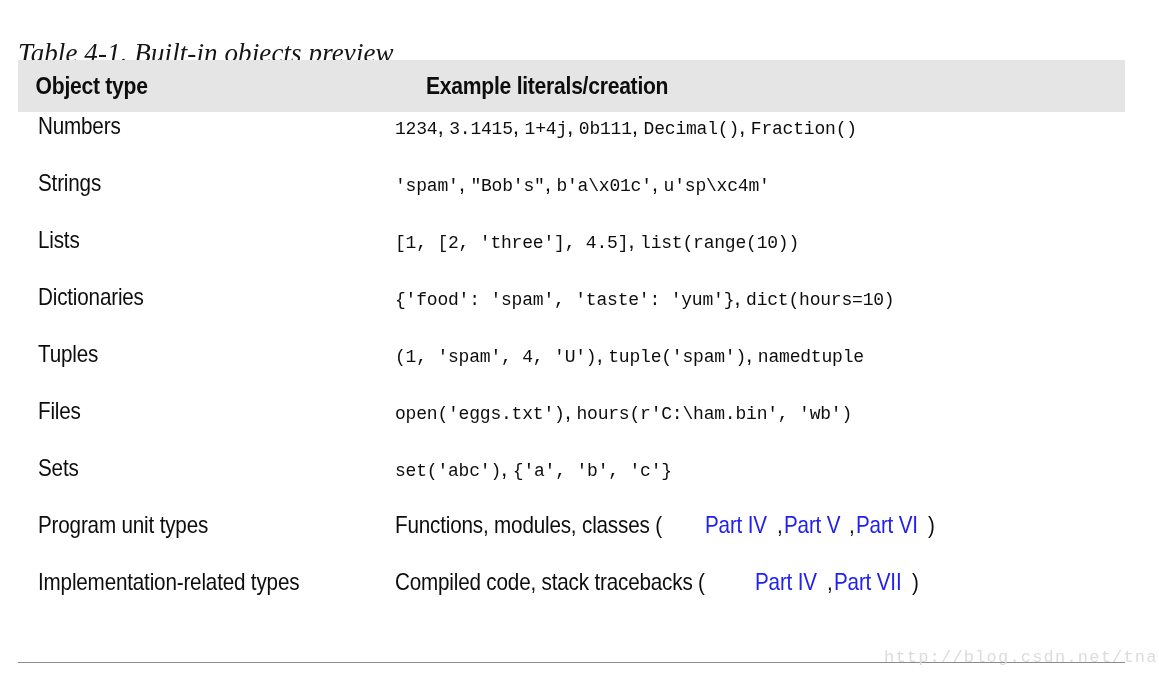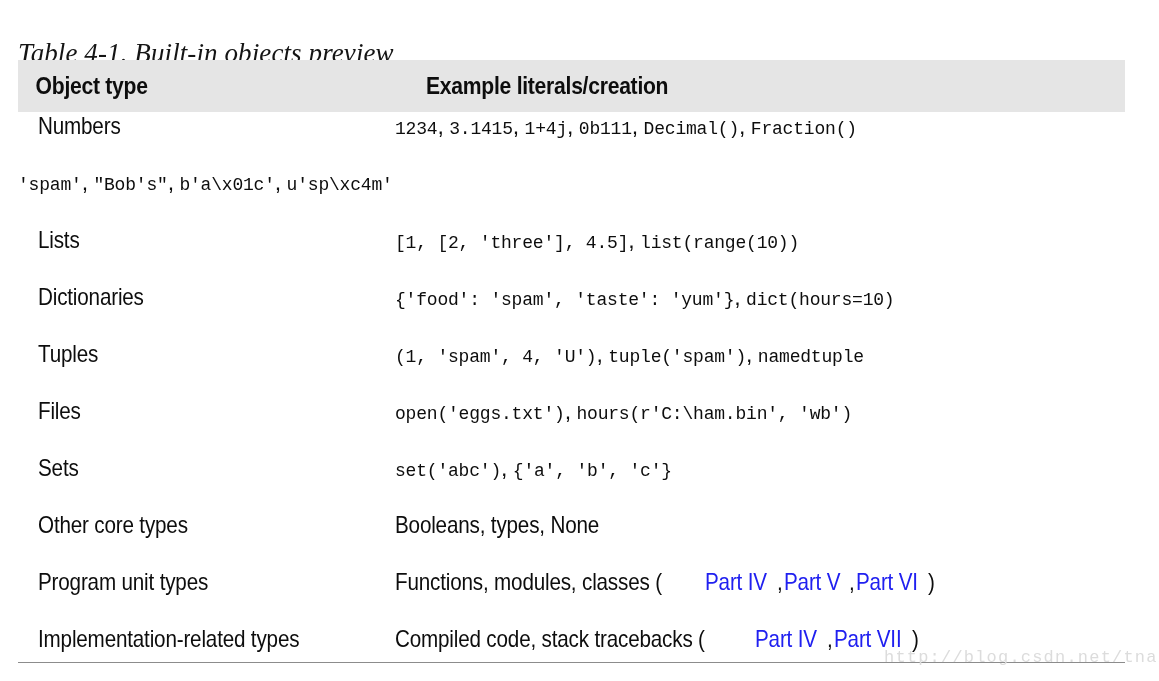--- a/index.html
+++ b/index.html
@@ -163,20 +163,21 @@
       <div class="cell-type">Object type</div>
       <div class="cell-example">Example literals/creation</div>
     </div>
 
     <div id="rows-host">
         <div class="row">
           <div class="cell-type"><span class="txt">Numbers</span></div>
           <div class="cell-example"><span class="txt"><span class="mono">1234</span><span class="sep">, </span><span class="mono">3.1415</span><span class="sep">, </span><span class="mono">1+4j</span><span class="sep">, </span><span class="mono">0b111</span><span class="sep">, </span><span class="mono">Decimal()</span><span class="sep">, </span><span class="mono">Fraction()</span></span></div>
         </div>
         <div class="row">
+          <div class="cell-type"><span class="txt">Strings</span></div>
           <div class="cell-example"><span class="txt"><span class="mono">'spam'</span><span class="sep">, </span><span class="mono">"Bob's"</span><span class="sep">, </span><span class="mono">b'a\x01c'</span><span class="sep">, </span><span class="mono">u'sp\xc4m'</span></span></div>
         </div>
         <div class="row">
           <div class="cell-type"><span class="txt">Lists</span></div>
           <div class="cell-example"><span class="txt"><span class="mono">[1, [2, 'three'], 4.5]</span><span class="sep">, </span><span class="mono">list(range(10))</span></span></div>
         </div>
         <div class="row">
           <div class="cell-type"><span class="txt">Dictionaries</span></div>
           <div class="cell-example"><span class="txt"><span class="mono">{'food': 'spam', 'taste': 'yum'}</span><span class="sep">, </span><span class="mono">dict(hours=10)</span></span></div>
         </div>
@@ -186,24 +187,20 @@
         </div>
         <div class="row">
           <div class="cell-type"><span class="txt">Files</span></div>
           <div class="cell-example"><span class="txt"><span class="mono">open('eggs.txt')</span><span class="sep">, </span><span class="mono">hours(r'C:\ham.bin', 'wb')</span></span></div>
         </div>
         <div class="row">
           <div class="cell-type"><span class="txt">Sets</span></div>
           <div class="cell-example"><span class="txt"><span class="mono">set('abc')</span><span class="sep">, </span><span class="mono">{'a', 'b', 'c'}</span></span></div>
         </div>
         <div class="row">
-          <div class="cell-type"><span class="txt">Other core types</span></div>
-          <div class="cell-example"><span class="txt"><span class="prose">Booleans, types, None</span></span></div>
-        </div>
-        <div class="row">
           <div class="cell-type"><span class="txt">Program unit types</span></div>
           <div class="cell-example"><span class="txt"><span class="prose">Functions, modules, classes (</span><a class="prose link" href="#">Part IV</a><span class="prose">, </span><a class="prose link" href="#">Part V</a><span class="prose">, </span><a class="prose link" href="#">Part VI</a><span class="prose">)</span></span></div>
         </div>
         <div class="row">
           <div class="cell-type"><span class="txt">Implementation-related types</span></div>
           <div class="cell-example"><span class="txt"><span class="prose">Compiled code, stack tracebacks (</span><a class="prose link" href="#">Part IV</a><span class="prose">, </span><a class="prose link" href="#">Part VII</a><span class="prose">)</span></span></div>
         </div>
       </div>
 
   </div>

